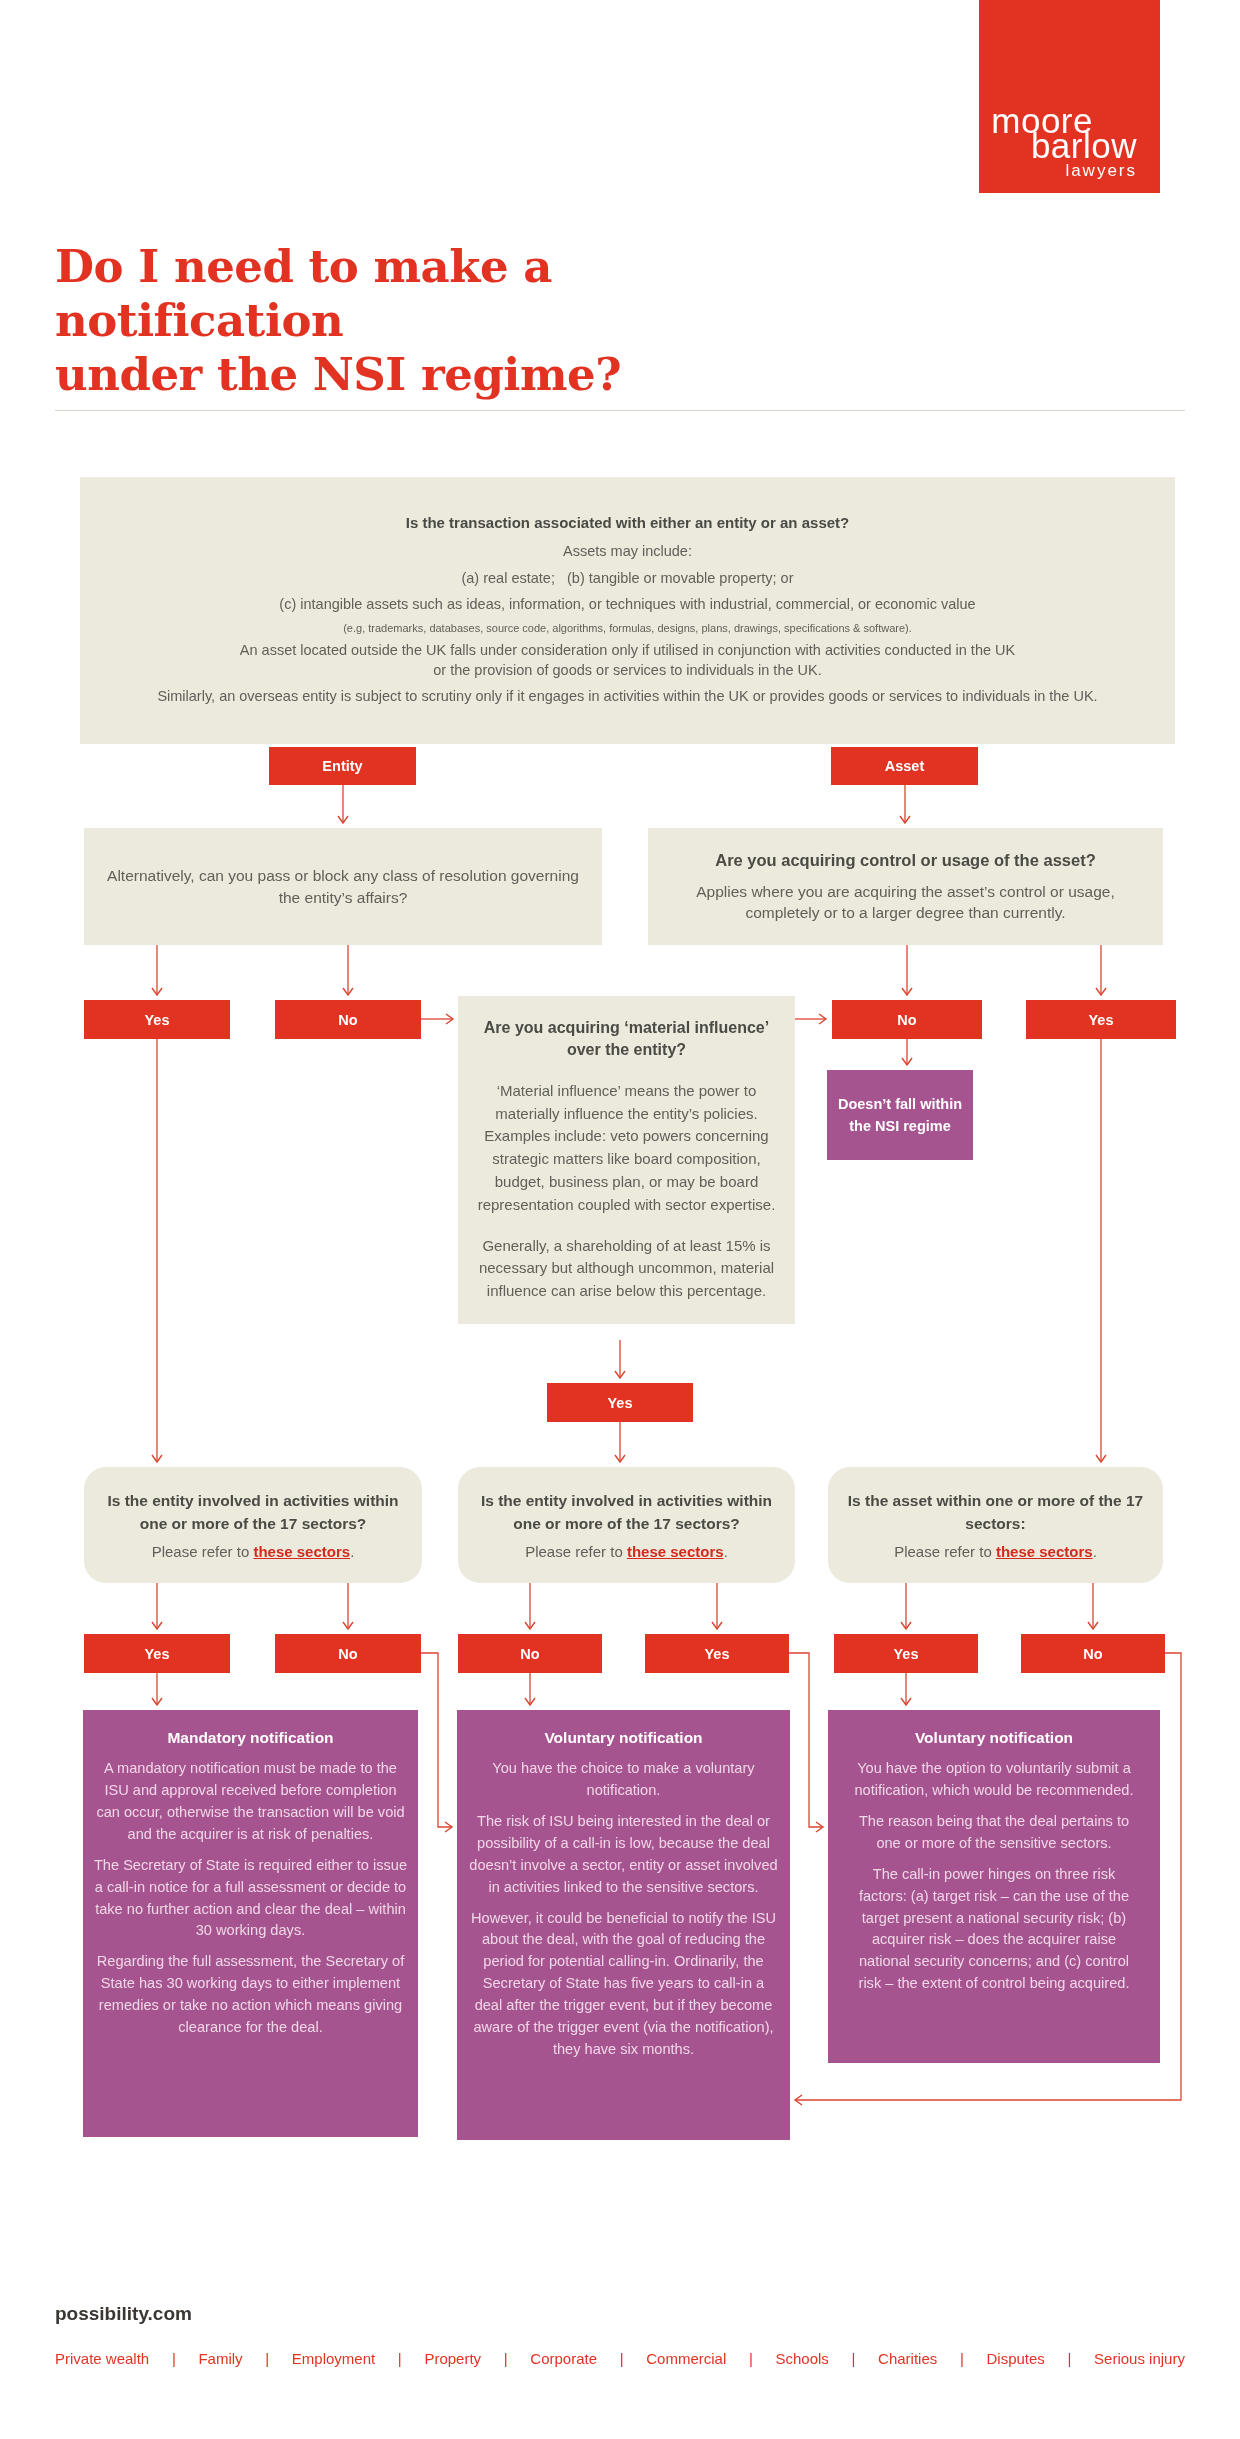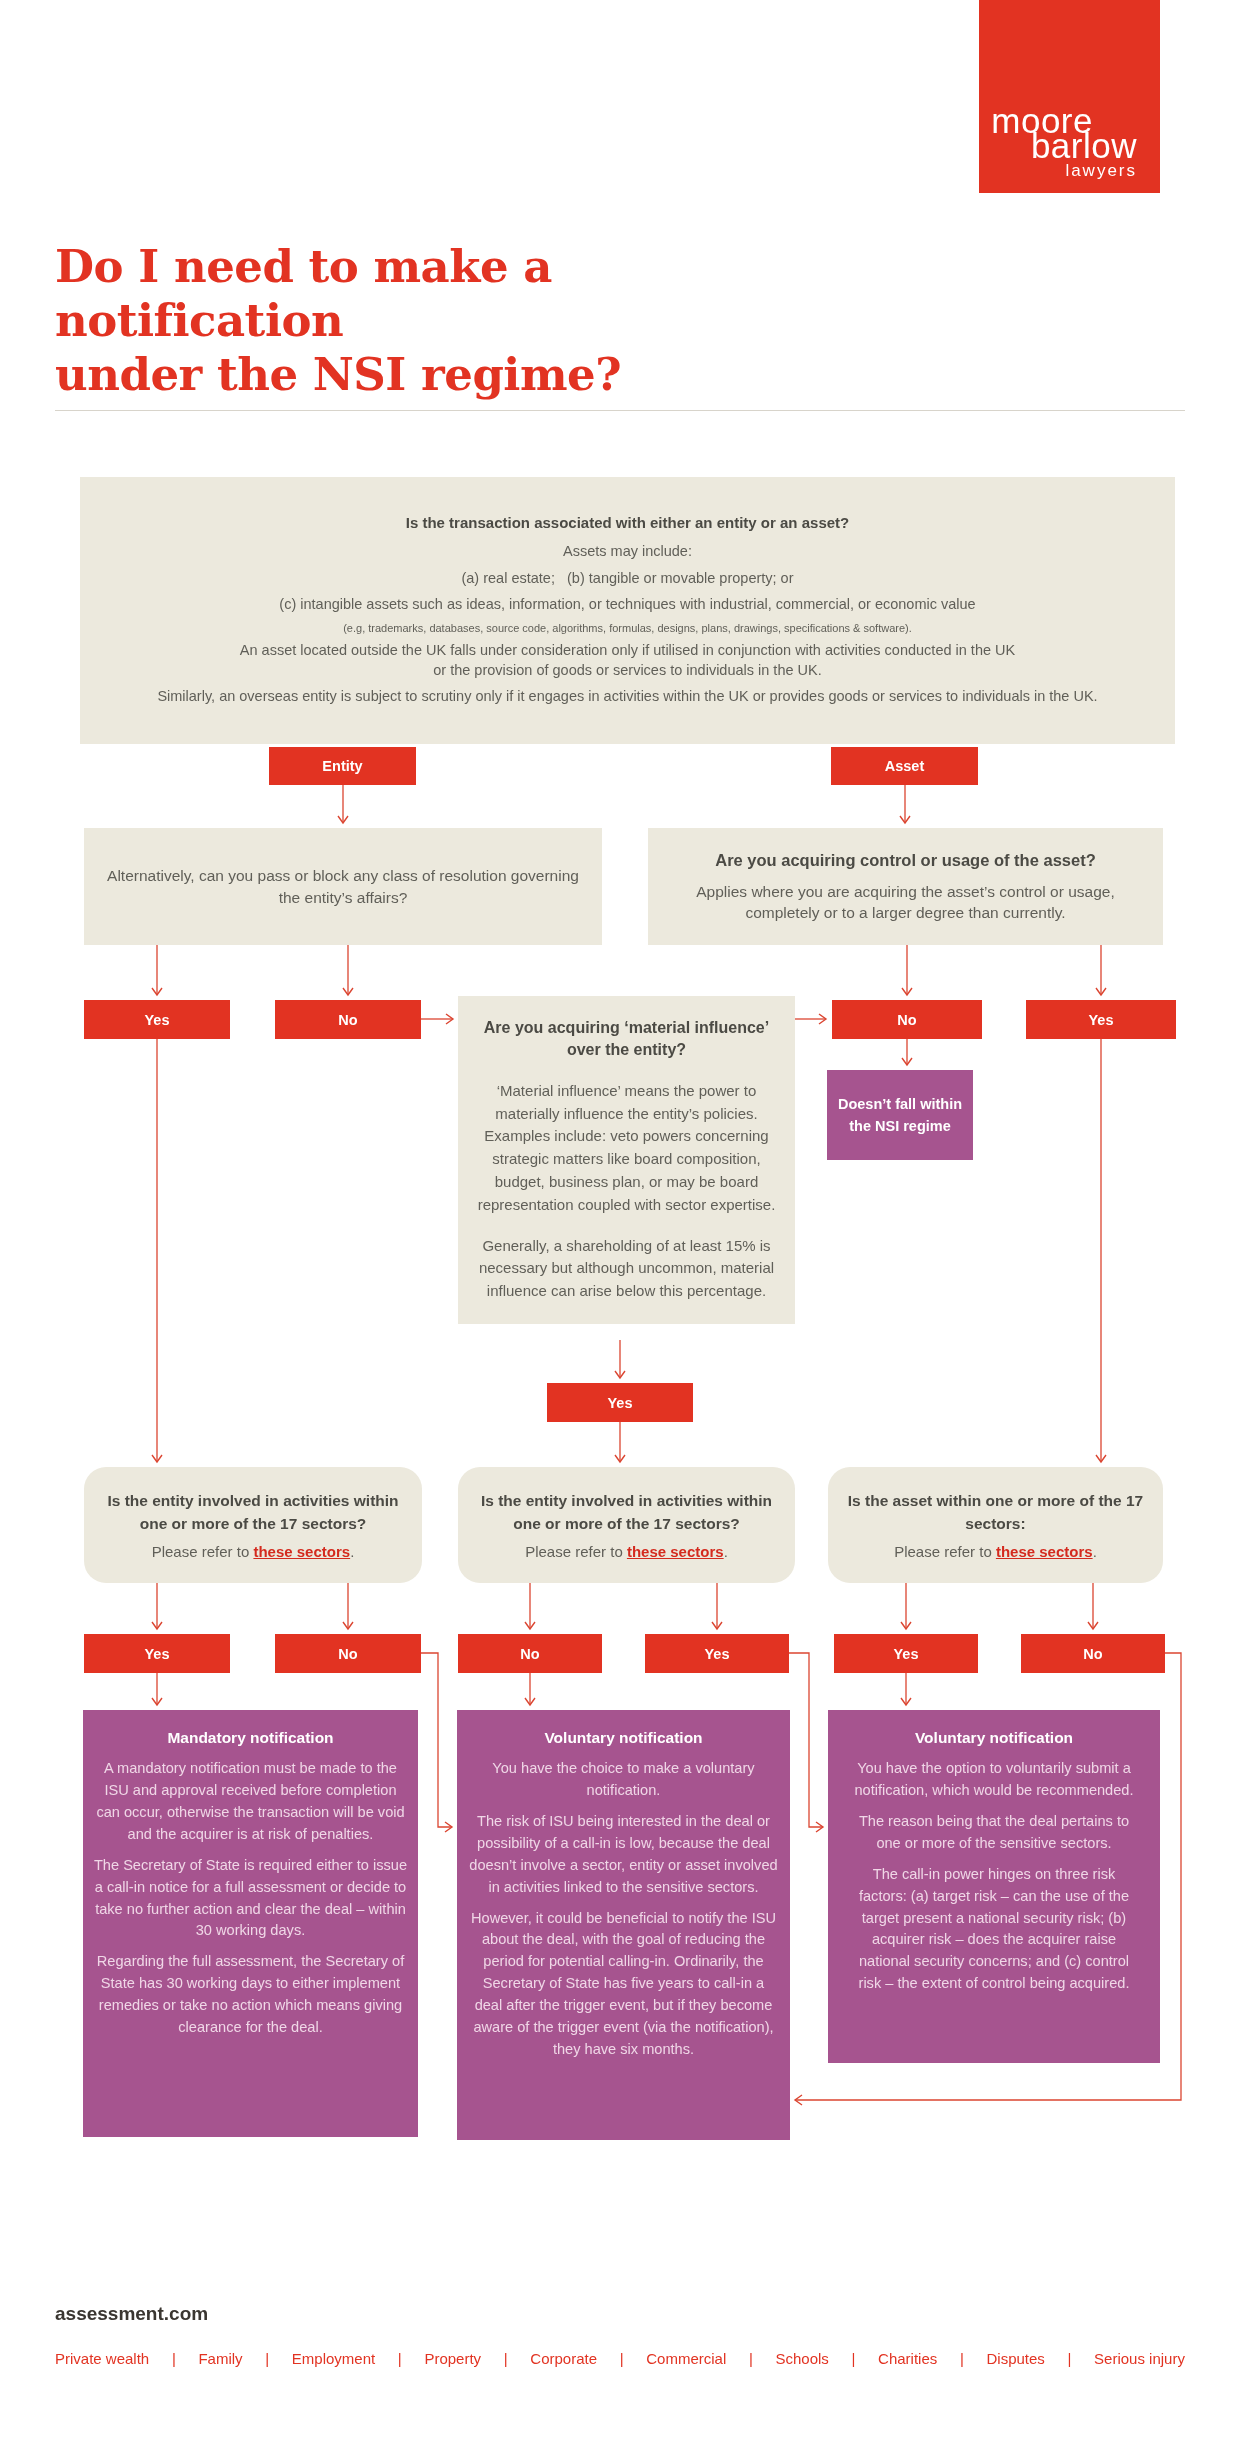--- a/index.html
+++ b/index.html
@@ -205,21 +205,21 @@
     <p>However, it could be beneficial to notify the ISU about the deal, with the goal of reducing the period for potential calling-in. Ordinarily, the Secretary of State has five years to call-in a deal after the trigger event, but if they become aware of the trigger event (via the notification), they have six months.</p>
   </div>
 
   <div class="abs outcome vol-right">
     <h3>Voluntary notification</h3>
     <p>You have the option to voluntarily submit a notification, which would be recommended.</p>
     <p>The reason being that the deal pertains to one or more of the sensitive sectors.</p>
     <p>The call-in power hinges on three risk factors: (a) target risk – can the use of the target present a national security risk; (b) acquirer risk – does the acquirer raise national security concerns; and (c) control risk – the extent of control being acquired.</p>
   </div>
 
-  <a class="abs website">assessment.com</a>
+  <a class="abs website">possibility.com</a>
 
   <nav class="abs practice">
     <a>Private wealth</a>
     <span class="sep">|</span>
     <a>Family</a>
     <span class="sep">|</span>
     <a>Employment</a>
     <span class="sep">|</span>
     <a>Property</a>
     <span class="sep">|</span>

